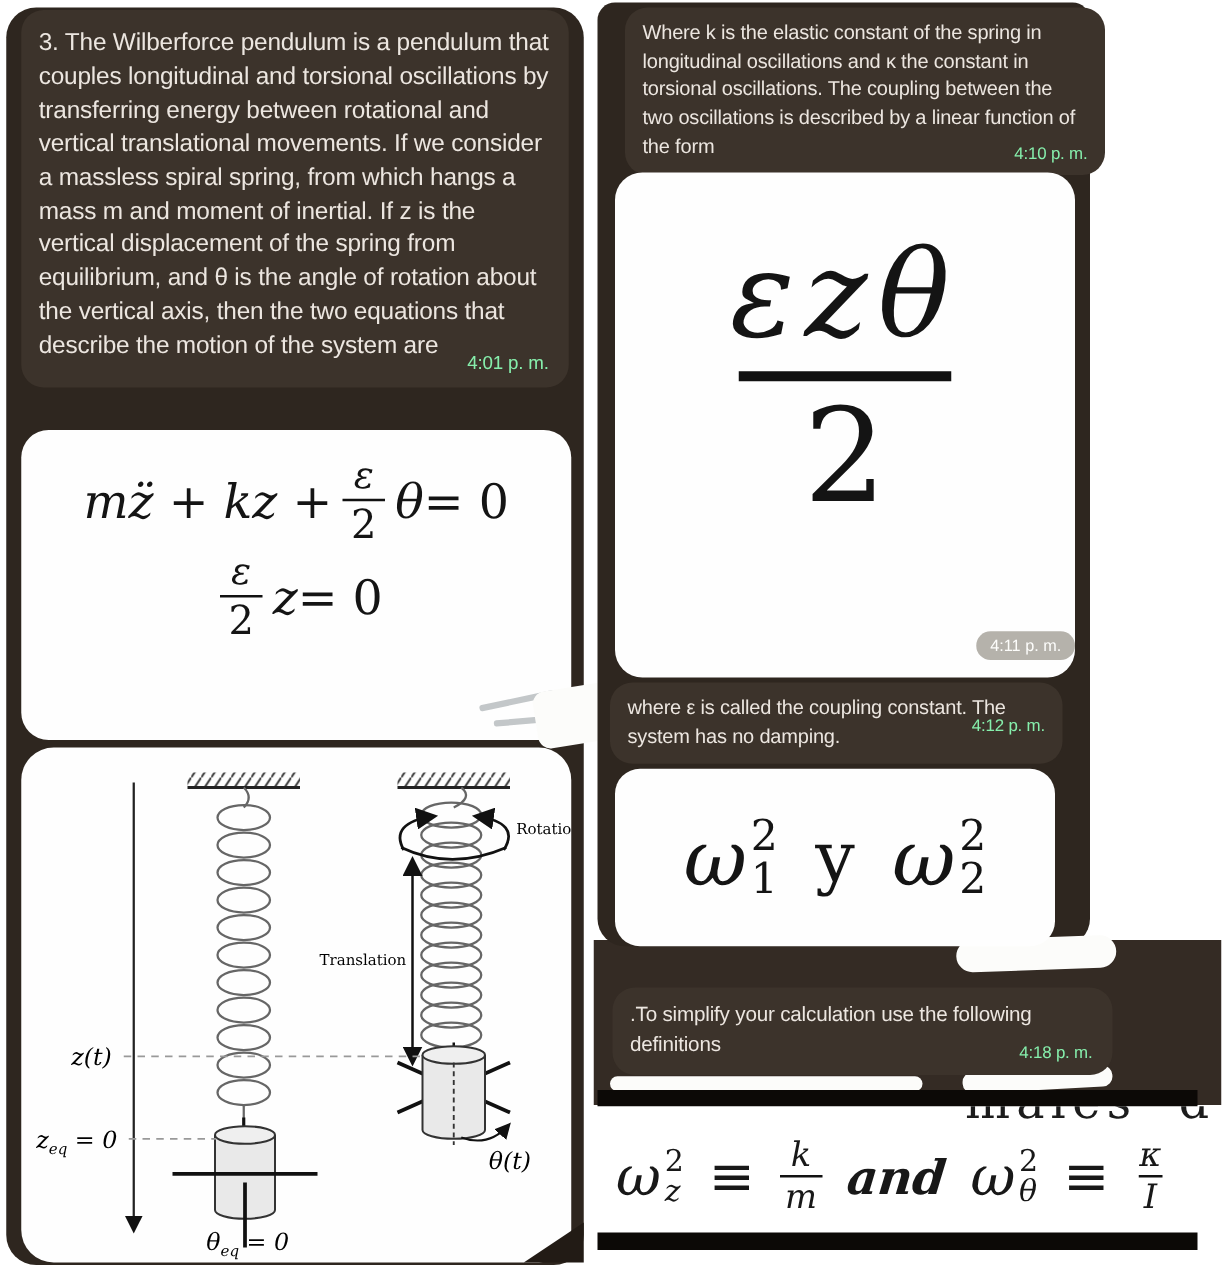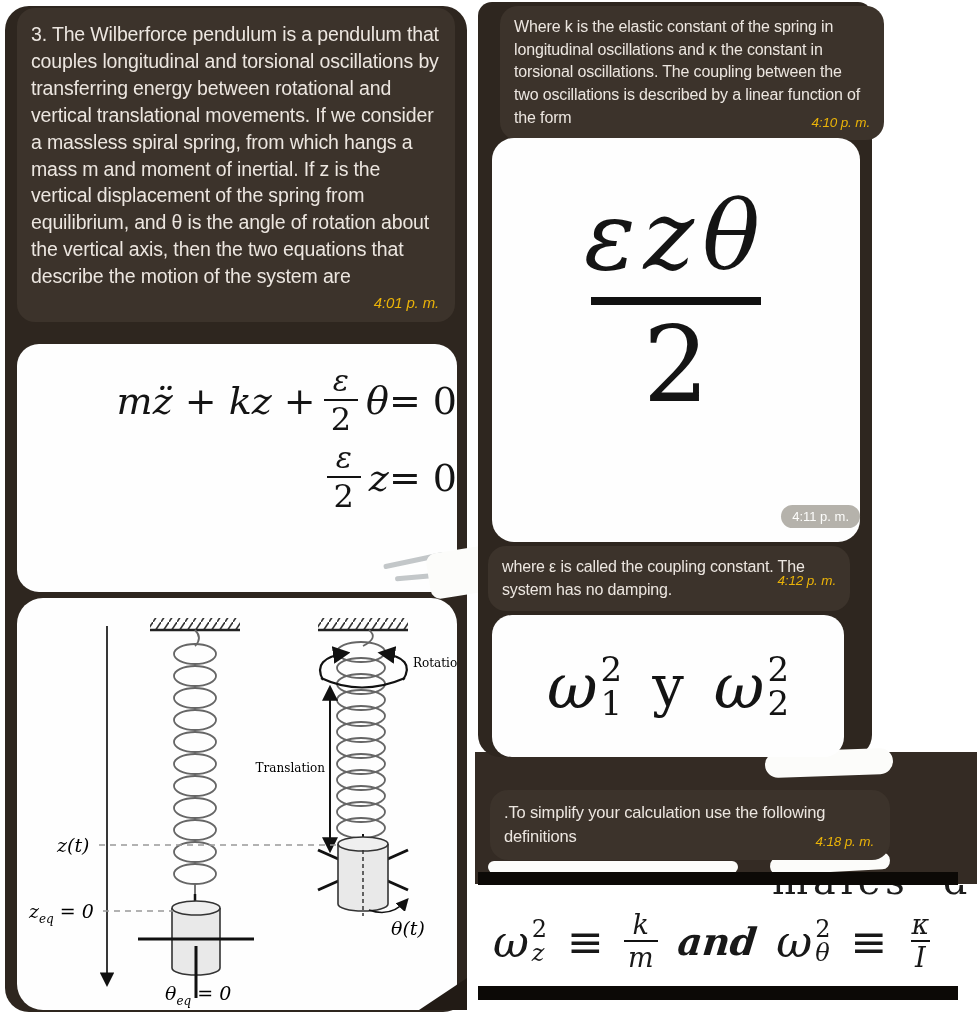--- a/index.html
+++ b/index.html
@@ -3,26 +3,26 @@
 <meta charset="utf-8">
 <style>
   html,body{margin:0;padding:0;background:#fff;}
   #screen{position:relative;width:980px;height:1017px;background:#ffffff;overflow:hidden;
           font-family:"Liberation Sans",sans-serif;}
   .abs{position:absolute;}
   
   .col{background:#2e261f;border-radius:24px;}
   .bubble{position:absolute;background:#3c332b;color:#ece6e0;border-radius:18px;
           letter-spacing:-0.15px;}
-  .btime{position:absolute;color:#eab308;font-style:italic;}
+  .btime{position:absolute;color:#86efac;}
   .card{position:absolute;background:#fefefe;border-radius:22px;}
   
   .math{font-family:"DejaVu Serif","Liberation Serif",serif;font-style:italic;color:#141414;}
   .up{font-style:normal;}
-  .eqrow{display:flex;align-items:center;justify-content:flex-end;font-size:38px;}
+  .eqrow{display:flex;align-items:center;justify-content:center;font-size:38px;}
   .vfrac{display:inline-flex;flex-direction:column;align-items:center;margin:0 8px;line-height:1;}
   .vfrac .fn{font-size:30px;padding:0 5px 3px;}
   .vfrac .fd{font-size:32px;font-style:normal;border-top:2.5px solid #111;padding:2px 7px 0;}
   .bigfrac{display:flex;flex-direction:column;align-items:center;}
   .bigfrac .fn{font-size:96px;letter-spacing:8px;line-height:1.05;padding:0 8px 10px;}
   .bigfrac .fd{font-size:104px;font-style:normal;border-top:8px solid #111;padding:6px 52px 0;line-height:1.05;}
   .term{display:inline-flex;align-items:center;}
   .ss{display:inline-flex;flex-direction:column;font-style:normal;line-height:1;margin-left:3px;}
   .pill{position:absolute;background:#b5b2ab;color:#fdfdfb;border-radius:13px;
         font-size:13px;padding:4px 11px;font-family:"Liberation Sans",sans-serif;}
@@ -33,21 +33,21 @@
 </style>
 </head>
 <body>
 
 <div id="screen">
 
   <div class="abs" style="left:475px;top:752px;width:502px;height:132px;background:#342b24;"></div>
 
   <div class="abs col" style="left:5px;top:6px;width:462px;height:1006px;">
 
-    <div class="bubble" style="left:12px;top:2px;width:410px;padding:13px 14px 32px;font-size:19.5px;line-height:1.38;">
+    <div class="bubble" style="left:12px;top:2px;width:410px;padding:13px 14px 20px;font-size:19.5px;line-height:1.38;">
       <span>3. The Wilberforce pendulum is a pendulum that couples longitudinal and torsional oscillations by transferring energy between rotational and vertical translational movements. If we consider a massless spiral spring, from which hangs a mass m and moment of inertial. If z is the vertical displacement of the spring from equilibrium, and θ is the angle of rotation about the vertical axis, then the two equations that describe the motion of the system are</span>
       <span class="btime" style="right:16px;bottom:8px;font-size:15px;">4:01 p. m.</span>
     </div>
 
     <div class="card" style="left:12px;top:338px;width:440px;height:248px;">
       <div class="eqrow math" style="margin-top:22px;">
         <span>mz̈ + kz + </span>
         <span class="vfrac">
           <span class="fn">ε</span>
           <span class="fd">2</span>

